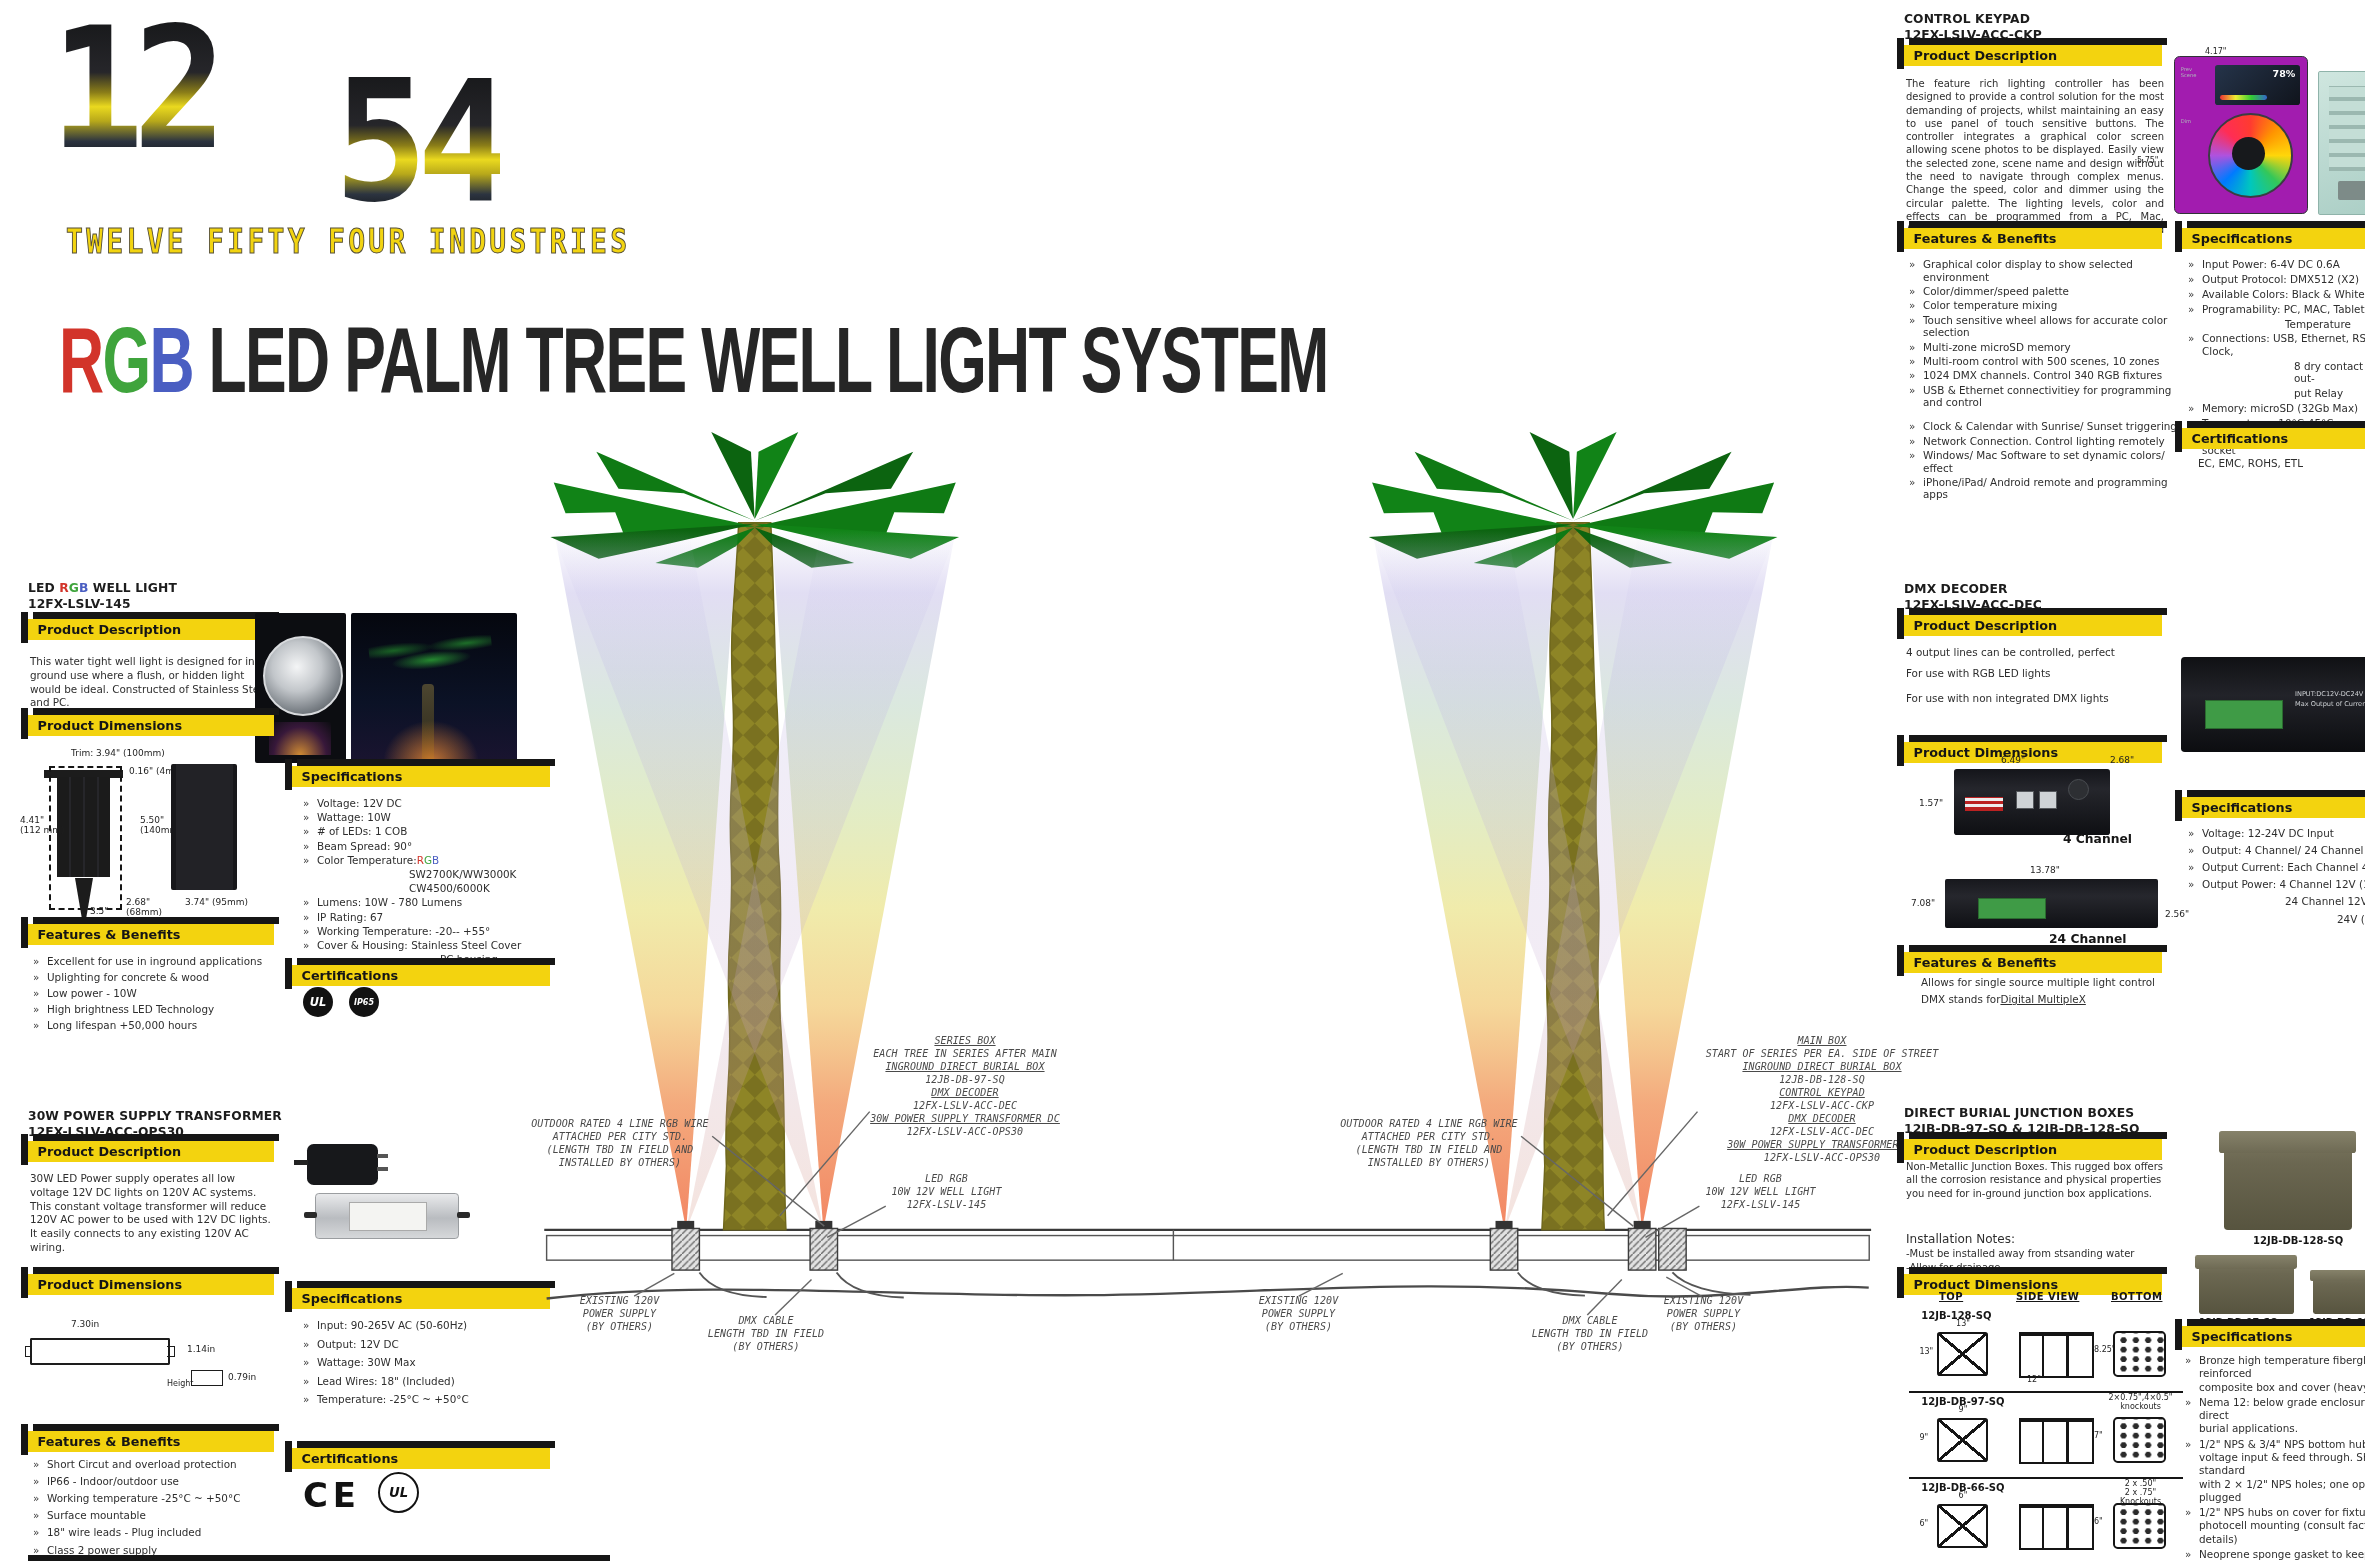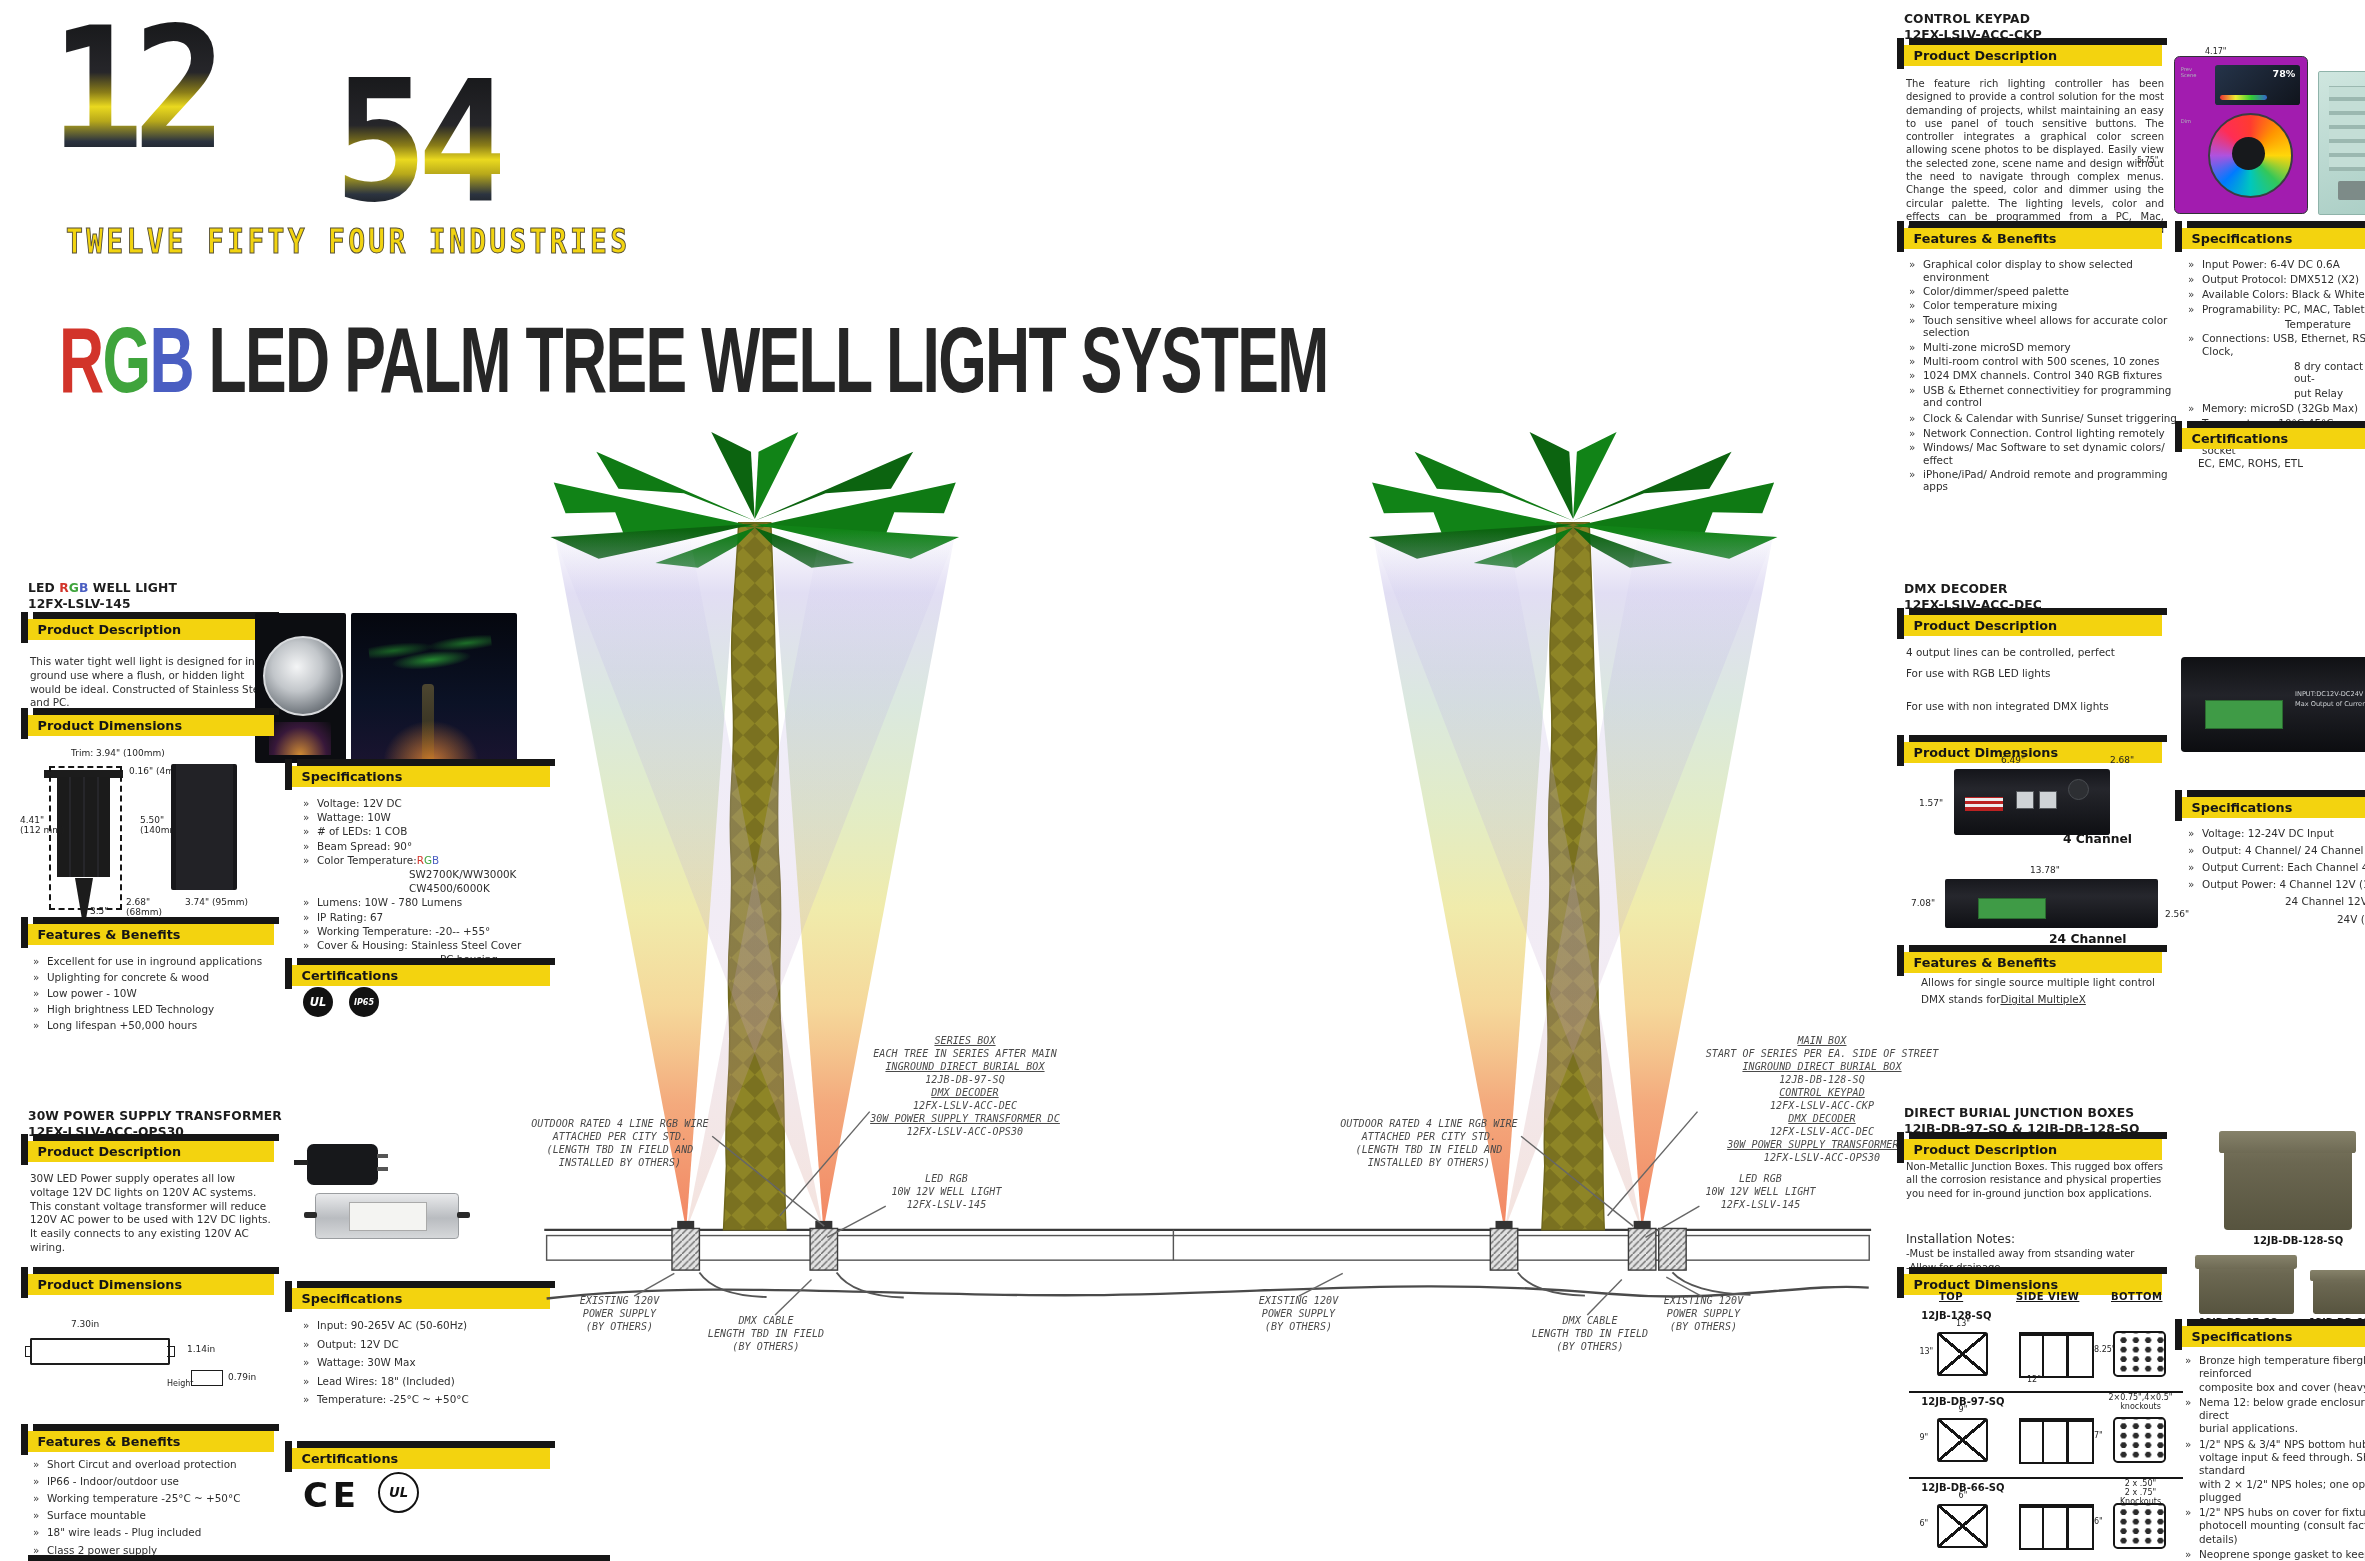--- a/index.html
+++ b/index.html
@@ -575,21 +575,21 @@
       <span class="btxt">Multi-room control with 500 scenes, 10 zones</span>
     </div>
     <div class="brow" style="margin-bottom:1.4px;line-height:1.25;">
       <span class="bmark">»</span>
       <span class="btxt">1024 DMX channels.  Control 340 RGB fixtures</span>
     </div>
     <div class="brow" style="margin-bottom:1.4px;line-height:1.25;">
       <span class="bmark">»</span>
       <span class="btxt">USB &amp; Ethernet connectivitiey for programming</span>
     </div>
-    <div class="brow wrap" style="margin-bottom:3px;line-height:1.25;align-items:center;">
+    <div class="brow wrap" style="margin-bottom:11px;line-height:1.25;align-items:center;">
       <span class="bmark"></span>
       <span class="btxt">and control</span>
     </div>
     <div class="brow" style="margin-bottom:1.4px;line-height:1.25;">
       <span class="bmark">»</span>
       <span class="btxt">Clock &amp; Calendar with Sunrise/ Sunset triggering</span>
     </div>
     <div class="brow" style="margin-bottom:1.4px;line-height:1.25;">
       <span class="bmark">»</span>
       <span class="btxt">Network Connection.  Control lighting remotely</span>
@@ -671,21 +671,21 @@
   <div>12FX-LSLV-ACC-DEC</div>
 </div>
 <div class="secbar" style="left:1904px;top:615px;width:258px;">
     <div class="t">Product Description</div>
   </div>
 <div class="abs blist" style="left:1906px;top:646px;width:265px;">
 
 <div class="brow" style="margin-bottom:7.6px;">
       <span class="btxt">4 output lines can be controlled, perfect</span>
     </div>
-    <div class="brow" style="margin-bottom:20px;">
+    <div class="brow" style="margin-bottom:12px;">
       <span class="btxt">For use with RGB LED lights</span>
     </div>
     <div class="brow" style="margin-bottom:7.6px;">
       <span class="btxt">For use with non integrated DMX lights</span>
     </div>
   </div>
 <div class="secbar" style="left:1904px;top:742px;width:258px;">
     <div class="t">Product Dimensions</div>
   </div>
 

